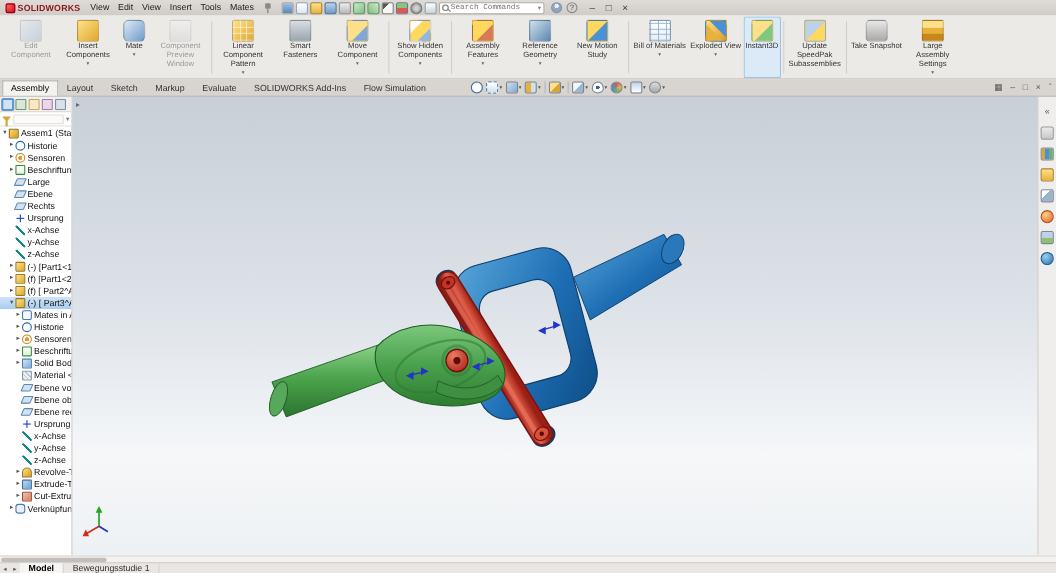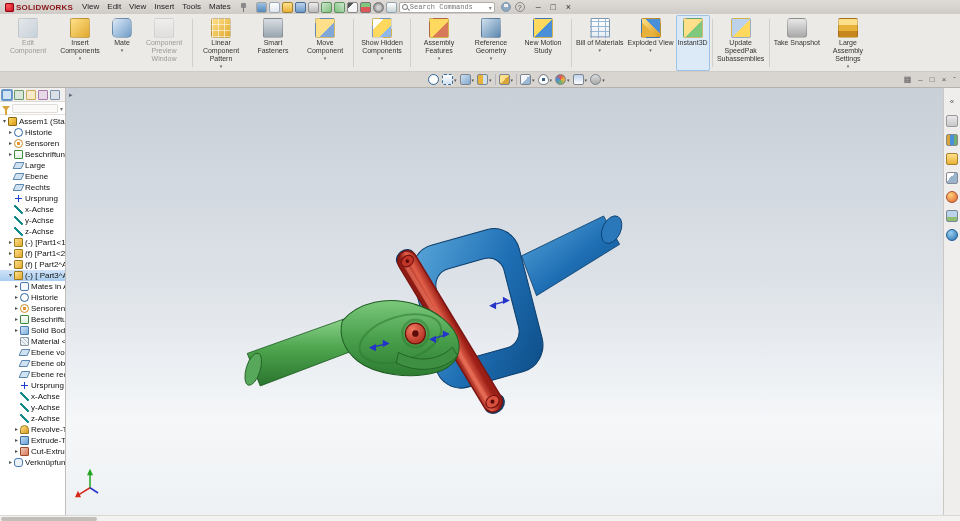--- a/index.html
+++ b/index.html
@@ -283,20 +283,29 @@
         <span class="rlabel">Take Snapshot</span>
       </div>
       <div class="rbtn">
         <span class="ricon ric-large-assembly-settings"></span>
         <span class="rlabel">Large Assembly Settings</span>
         <span class="rcaret">▾</span>
       </div>
     </div>
 
   <div class="tabrow">
+    <div id="ctabs" style="display:flex;align-items:flex-end">
+        <span class="ctab active">Assembly</span>
+        <span class="ctab">Layout</span>
+        <span class="ctab">Sketch</span>
+        <span class="ctab">Markup</span>
+        <span class="ctab">Evaluate</span>
+        <span class="ctab">SOLIDWORKS Add-Ins</span>
+        <span class="ctab">Flow Simulation</span>
+      </div>
     <div class="hud" id="hud">
         <span class="hud-item">
           <span class="hicon hud-zoom-fit"></span>
         </span>
         <span class="hud-item">
           <span class="hicon hud-zoom-area"></span>
           <span class="hcaret">▾</span>
         </span>
         <span class="hud-item">
           <span class="hicon hud-previous-view"></span>
@@ -621,15 +630,23 @@
         <span class="tpicon tp-appearances"></span>
         <span class="tpicon tp-scene"></span>
         <span class="tpicon tp-custom-properties"></span>
       </div>
   </div>
 
   <div class="hscroll">
       <div class="hthumb"></div>
     </div>
 
+  <div class="btabs">
+    <span class="btab-arrow">◂</span>
+    <span class="btab-arrow">▸</span>
+    <div id="btabs" style="display:flex">
+        <span class="btab active">Model</span>
+        <span class="btab">Bewegungsstudie 1</span>
+      </div>
+  </div>
 
 
 </div>
 
 </body></html>

